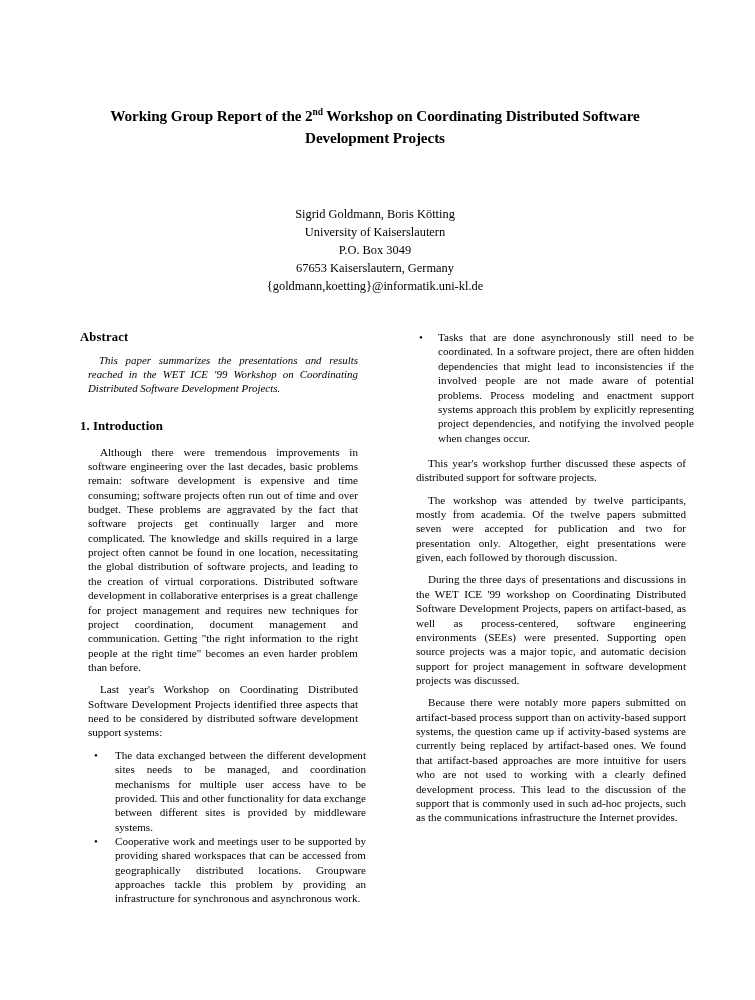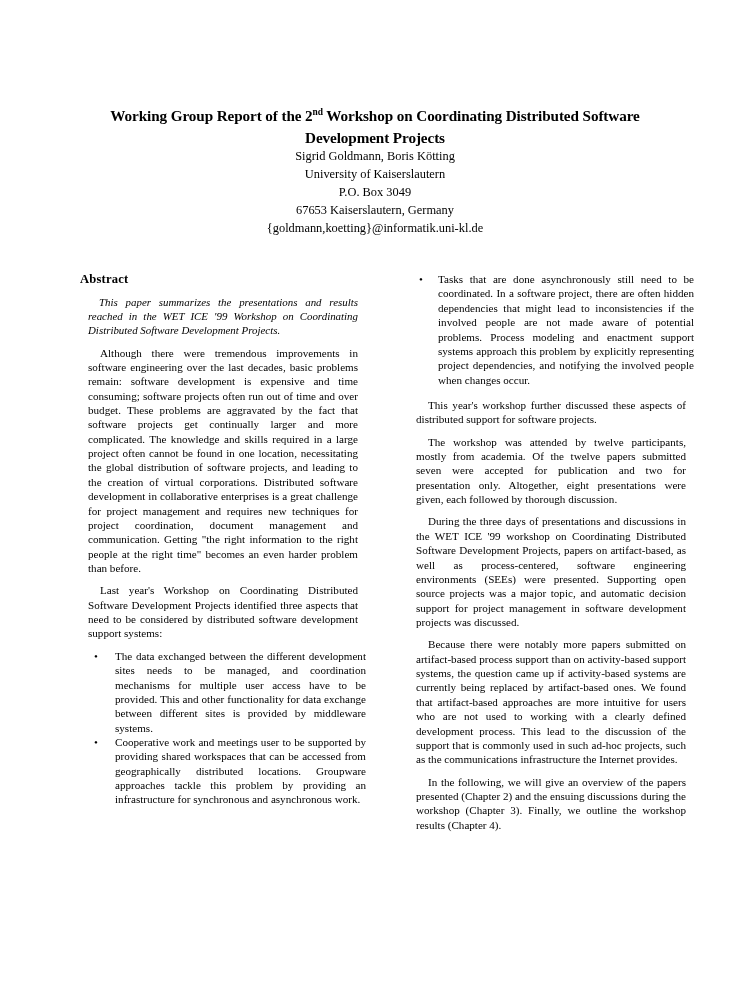--- a/index.html
+++ b/index.html
@@ -35,20 +35,21 @@
     margin: 0 0 0 0;
     padding: 0 10px;
   }
   .title sup {
     font-size: 0.62em;
     vertical-align: super;
     line-height: 0;
   }
 
   .authors {
+    margin-top: 58px;
     text-align: center;
     font-size: 12.4px;
     line-height: 1.45;
   }
   .authors div { white-space: nowrap; }
 
   
   .columns {
     margin-top: 34px;
     display: flex;
@@ -132,20 +133,21 @@
     <div>{goldmann,koetting}@informatik.uni-kl.de</div>
   </div>
 
   <div class="columns">
 
     <div class="col col-left">
 
       <div class="abstract-head">Abstract</div>
       <p class="abstract-body">This paper summarizes the presentations and results reached in the WET ICE '99 Workshop on Coordinating Distributed Software Development Projects.</p>
 
+      <h2 class="section-head">1. Introduction</h2>
 
       <p class="body">Although there were tremendous improvements in software engineering over the last decades, basic problems remain: software development is expensive and time consuming; software projects often run out of time and over budget. These problems are aggravated by the fact that software projects get continually larger and more complicated. The knowledge and skills required in a large project often cannot be found in one location, necessitating the global distribution of software projects, and leading to the creation of virtual corporations. Distributed software development in collaborative enterprises is a great challenge for project management and requires new techniques for project coordination, document management and communication. Getting "the right information to the right people at the right time" becomes an even harder problem than before.</p>
       <p class="body">Last year's Workshop on Coordinating Distributed Software Development Projects identified three aspects that need to be considered by distributed software development support systems:</p>
 
       <ul class="bullets">
         <li><span class="dot">•</span><span>The data exchanged between the different development sites needs to be managed, and coordination mechanisms for multiple user access have to be provided. This and other functionality for data exchange between different sites is provided by middleware systems.</span></li>
         <li><span class="dot">•</span><span>Cooperative work and meetings user to be supported by providing shared workspaces that can be accessed from geographically distributed locations. Groupware approaches tackle this problem by providing an infrastructure for synchronous and asynchronous work.</span></li>
       </ul>
 
     </div>
@@ -153,18 +155,17 @@
     <div class="col col-right">
 
       <ul class="bullets">
         <li><span class="dot">•</span><span>Tasks that are done asynchronously still need to be coordinated. In a software project, there are often hidden dependencies that might lead to inconsistencies if the involved people are not made aware of potential problems. Process modeling and enactment support systems approach this problem by explicitly representing project dependencies, and notifying the involved people when changes occur.</span></li>
       </ul>
 
       <p class="body" style="margin-top:11px">This year's workshop further discussed these aspects of distributed support for software projects.</p>
       <p class="body">The workshop was attended by twelve participants, mostly from academia. Of the twelve papers submitted seven were accepted for publication and two for presentation only. Altogether, eight presentations were given, each followed by thorough discussion.</p>
       <p class="body">During the three days of presentations and discussions in the WET ICE '99 workshop on Coordinating Distributed Software Development Projects, papers on artifact-based, as well as process-centered, software engineering environments (SEEs) were presented. Supporting open source projects was a major topic, and automatic decision support for project management in software development projects was discussed.</p>
       <p class="body">Because there were notably more papers submitted on artifact-based process support than on activity-based support systems, the question came up if activity-based systems are currently being replaced by artifact-based ones. We found that artifact-based approaches are more intuitive for users who are not used to working with a clearly defined development process. This lead to the discussion of the support that is commonly used in such ad-hoc projects, such as the communications infrastructure the Internet provides.</p>
-      <p class="body">In the following, we will give an overview of the papers presented (Chapter 2) and the ensuing discussions during the workshop (Chapter 3). Finally, we outline the workshop results (Chapter 4).</p>
 
     </div>
 
   </div>
 </div>
 
 </body></html>

